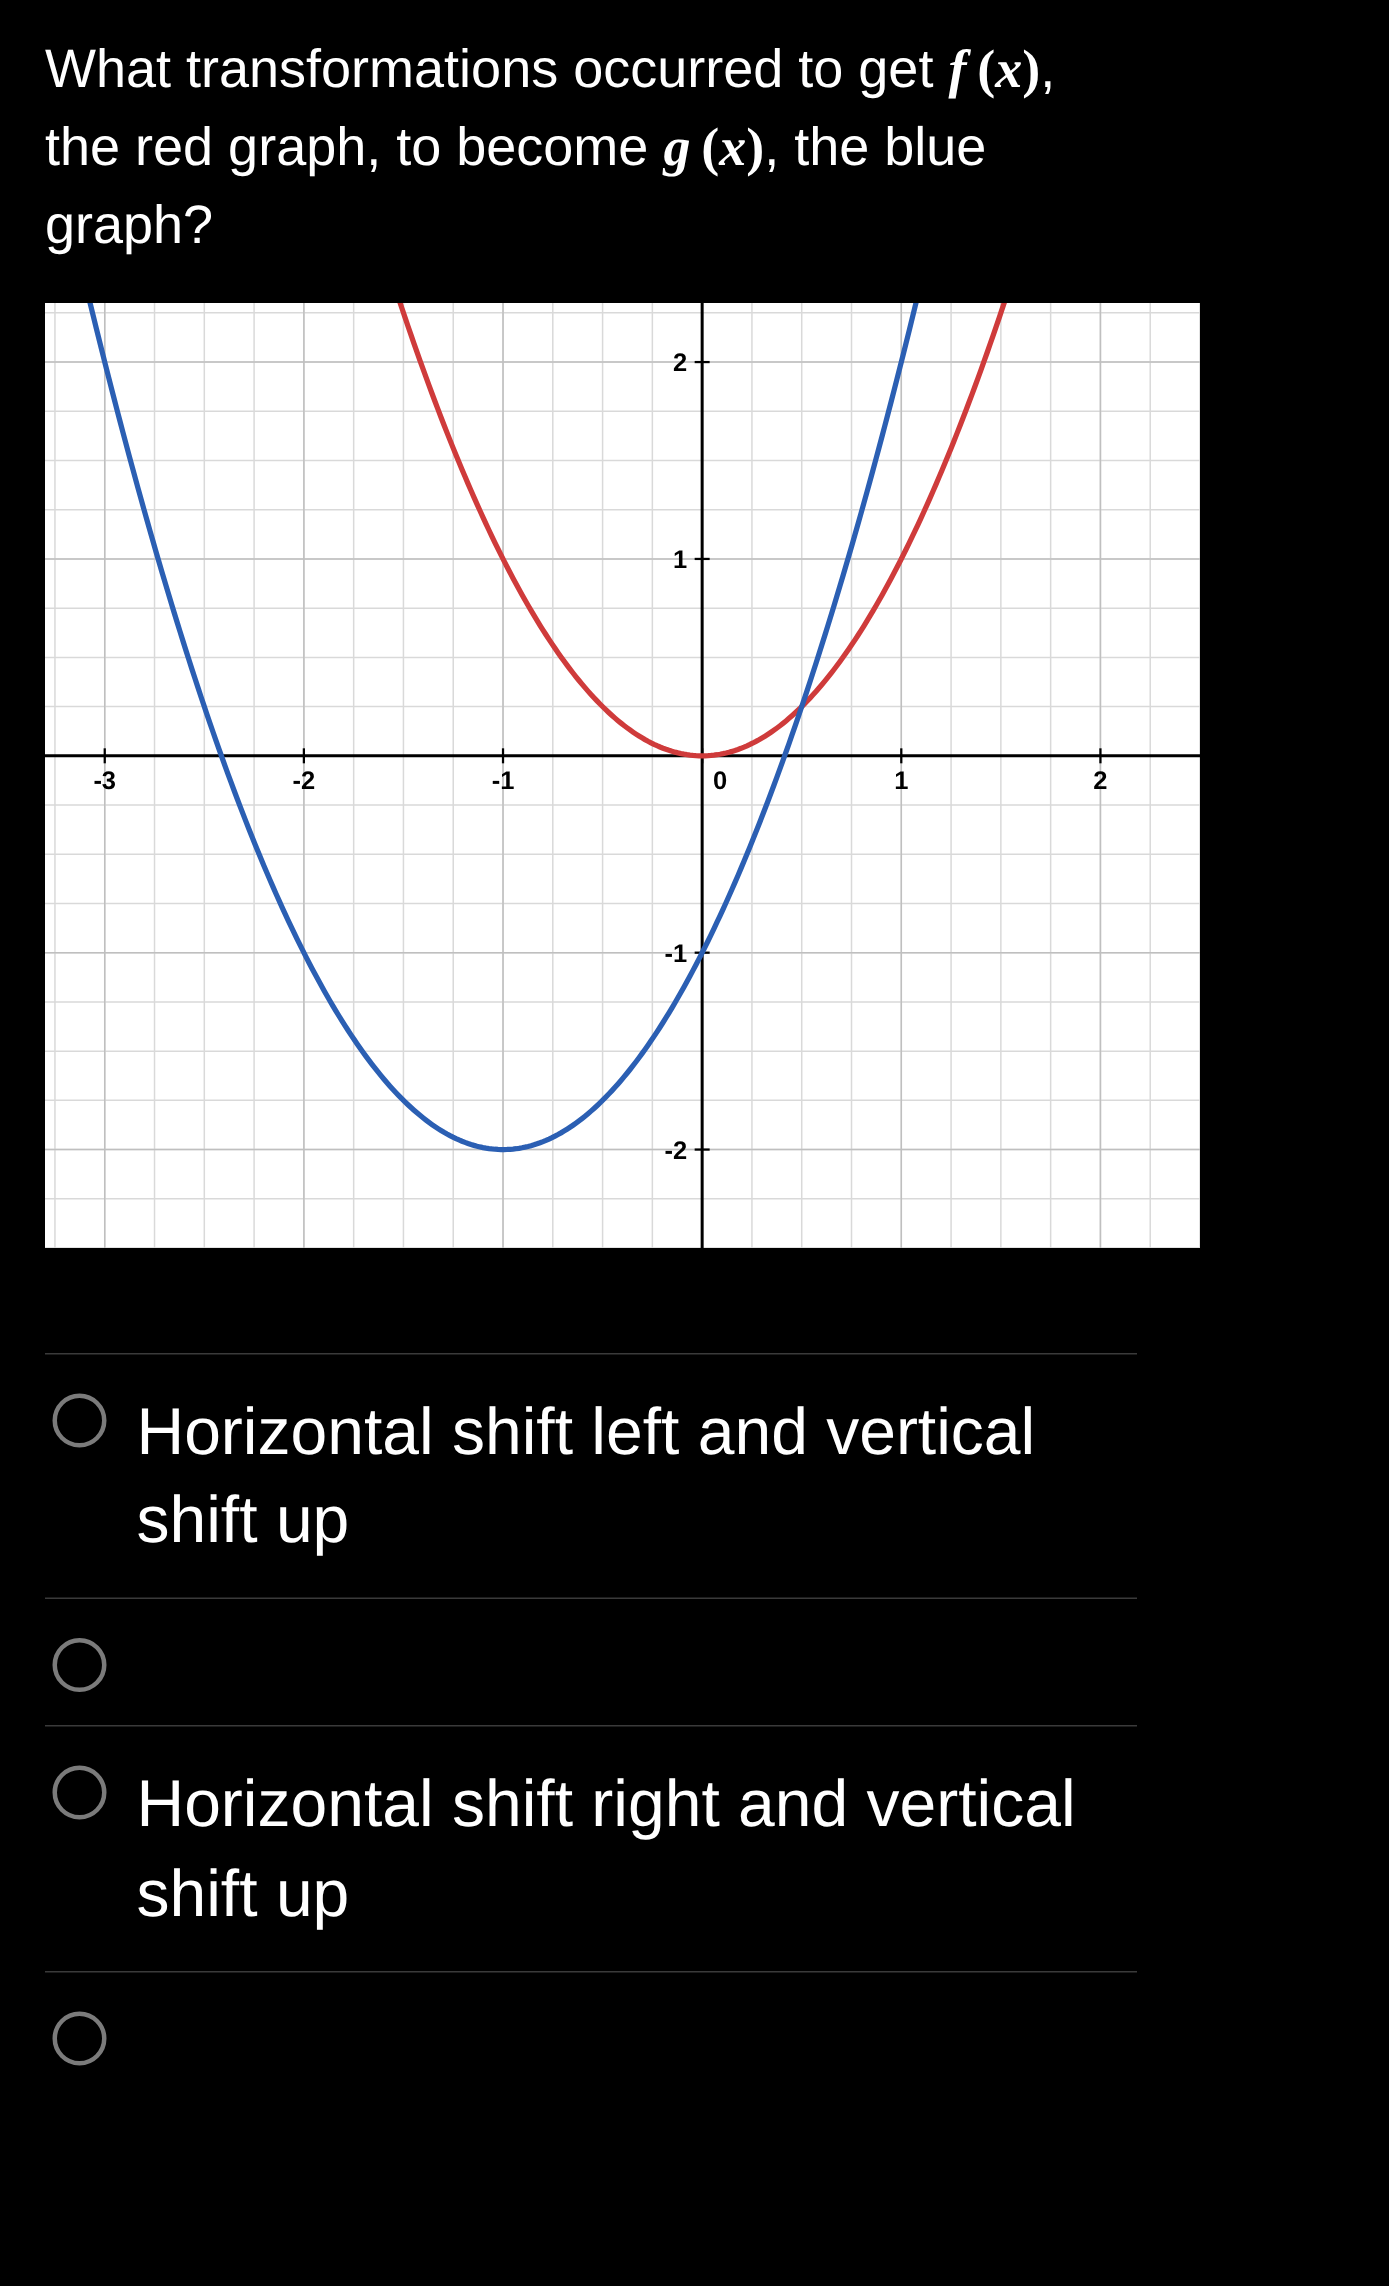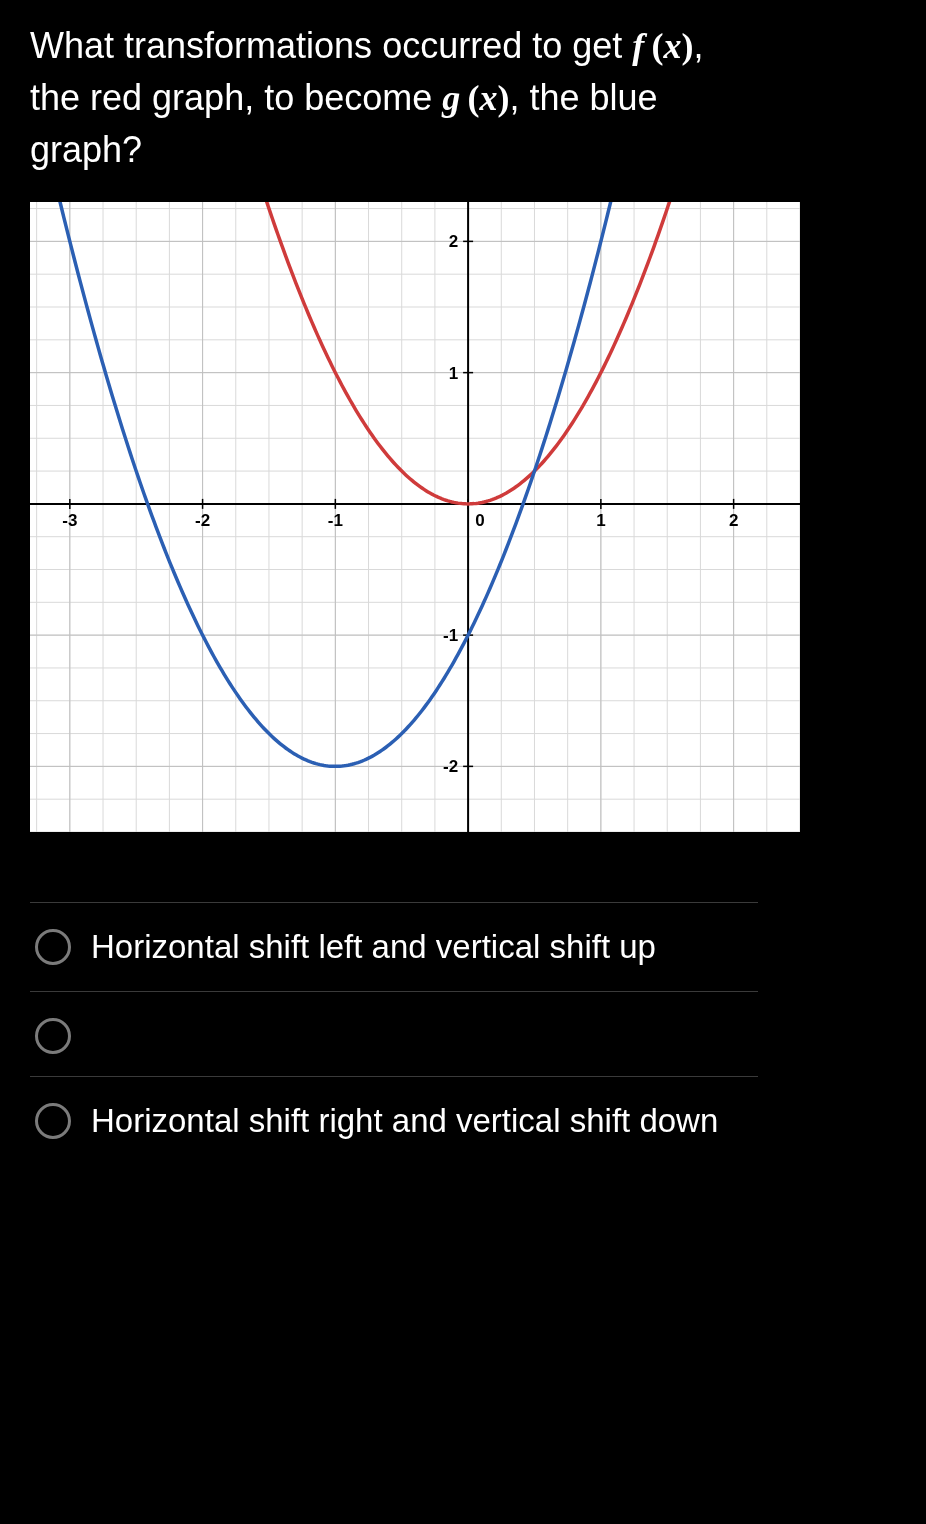--- a/index.html
+++ b/index.html
@@ -6,21 +6,21 @@
   .page{width:788px;box-sizing:border-box;padding:20px 30px 40px 30px;}
   .question{font-size:36px;line-height:1.45;font-weight:300;margin-bottom:25px;}
   .math{font-family:"Times New Roman",serif;font-style:italic;font-weight:bold;white-space:nowrap;}
   .math .paren{font-style:normal;}
   .chart-wrap{background:#fff;padding:0;margin-bottom:70px;}
   svg{display:block;}
   .options{border-top:1px solid #3a3a3a;}
   .option{display:flex;align-items:flex-start;gap:20px;padding:22px 10px 22px 5px;border-bottom:1px solid #3a3a3a;cursor:pointer;}
   .option:last-child{border-bottom:none;}
   .radio{flex:0 0 auto;width:30px;height:30px;border:3px solid #7b7b7b;border-radius:50%;margin-top:4px;}
-  .opt-label{font-size:33px;line-height:1.35;font-weight:300;}
+  .opt-label{font-size:44px;line-height:1.35;font-weight:300;}
   .axis-num{font-family:Arial,sans-serif;font-size:17px;fill:#000;font-weight:bold;}
 </style>
 </head>
 <body>
 
 <div class="page">
 
   <div class="question">
     <span>What transformations occurred to get </span>
     <span class="math"><span>f</span><span class="paren"> (</span><span>x</span><span class="paren">)</span></span><span>, the red graph, to become </span><span class="math"><span>g</span><span class="paren"> (</span><span>x</span><span class="paren">)</span></span><span>, the blue graph?</span>
@@ -119,17 +119,20 @@
   <div class="options">
     <div class="option">
       <div class="radio"></div>
       <div class="opt-label">Horizontal shift left and vertical shift up</div>
     </div>
     <div class="option">
       <div class="radio"></div>
     </div>
     <div class="option">
       <div class="radio"></div>
-      <div class="opt-label">Horizontal shift right and vertical shift down</div>
+      <div class="opt-label">Horizontal shift right and vertical shift up</div>
+    </div>
+    <div class="option">
+      <div class="radio"></div>
     </div>
   </div>
 
 </div>
 
 </body></html>

